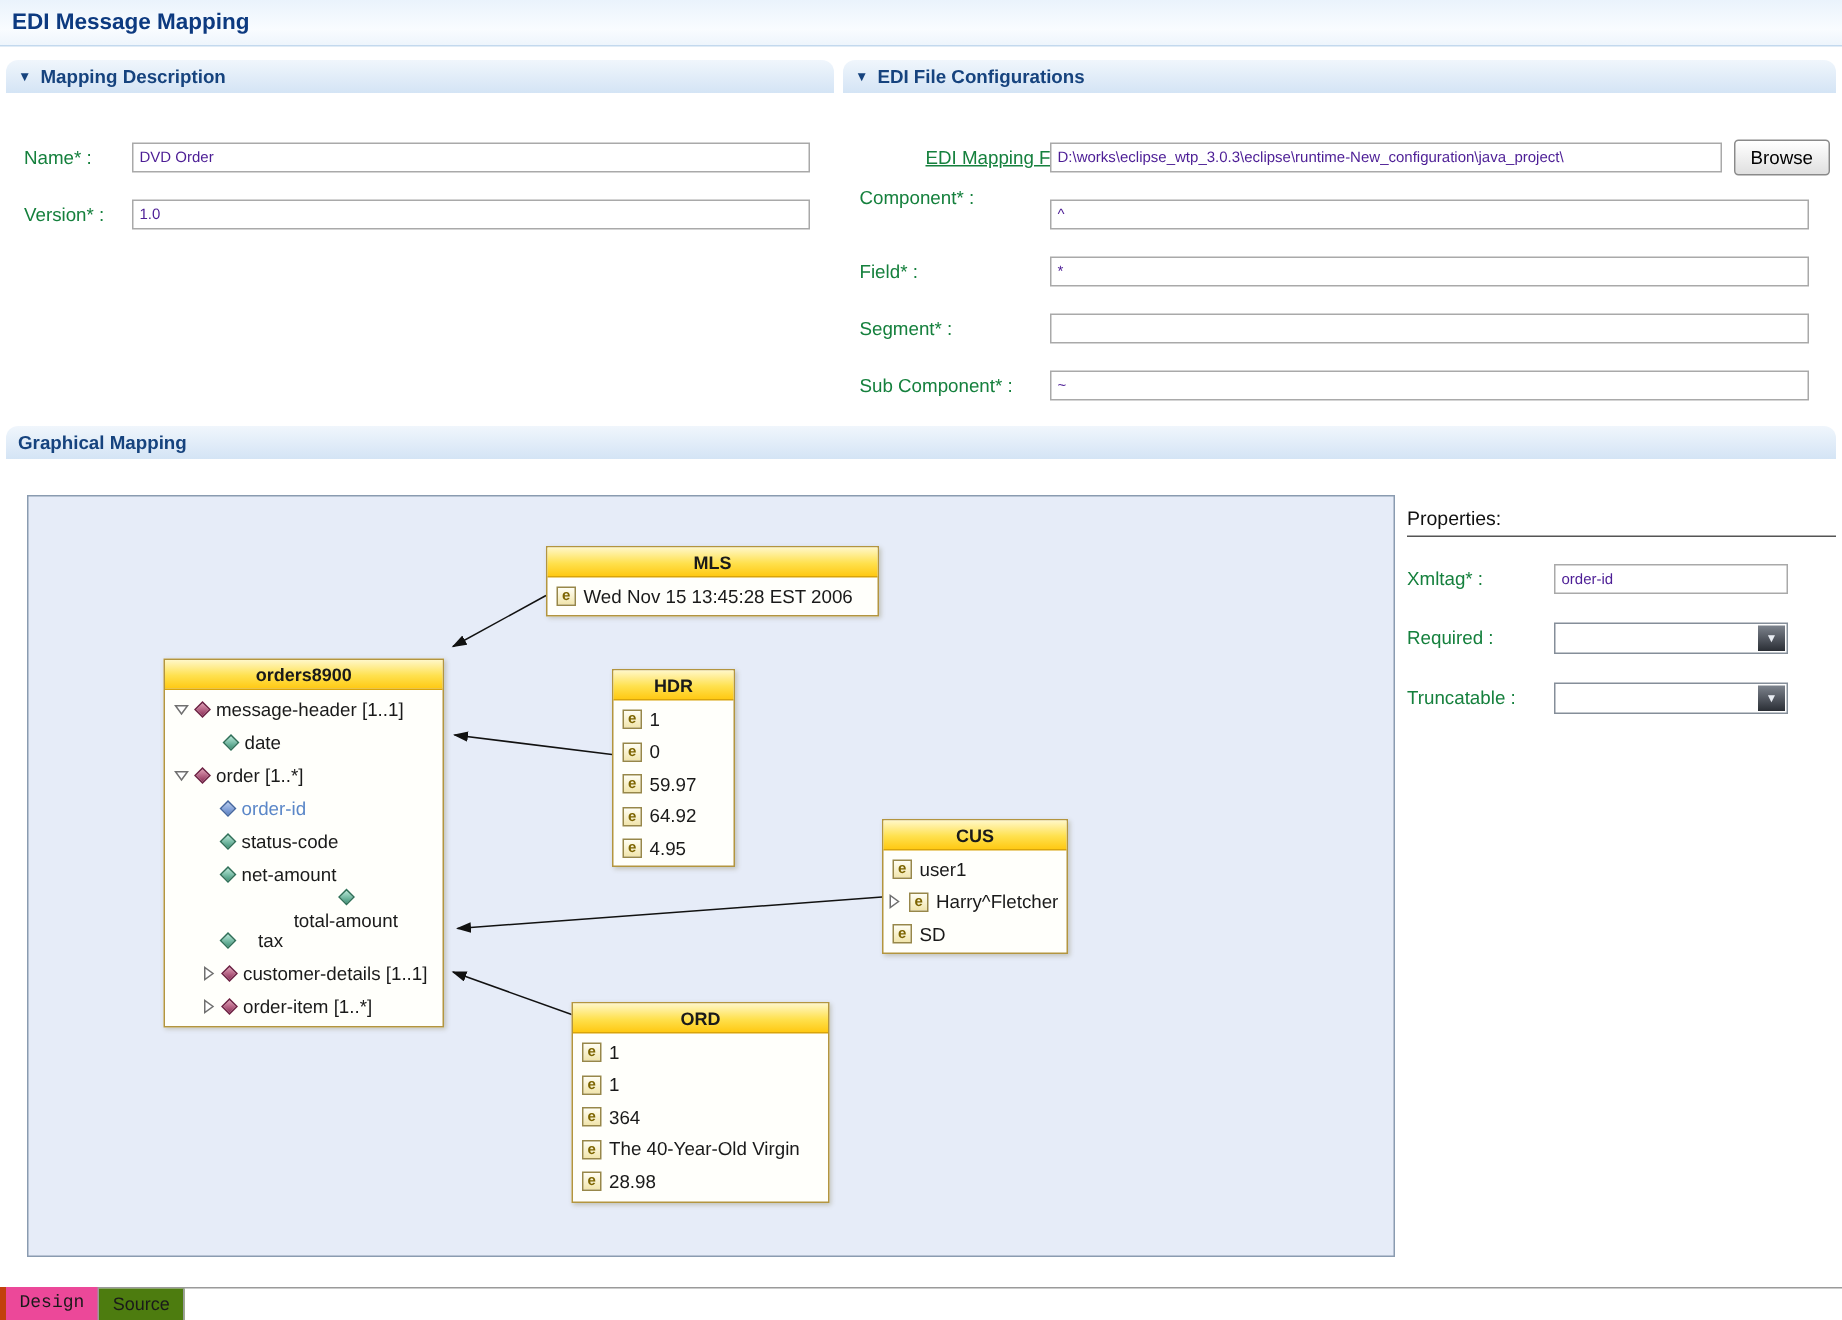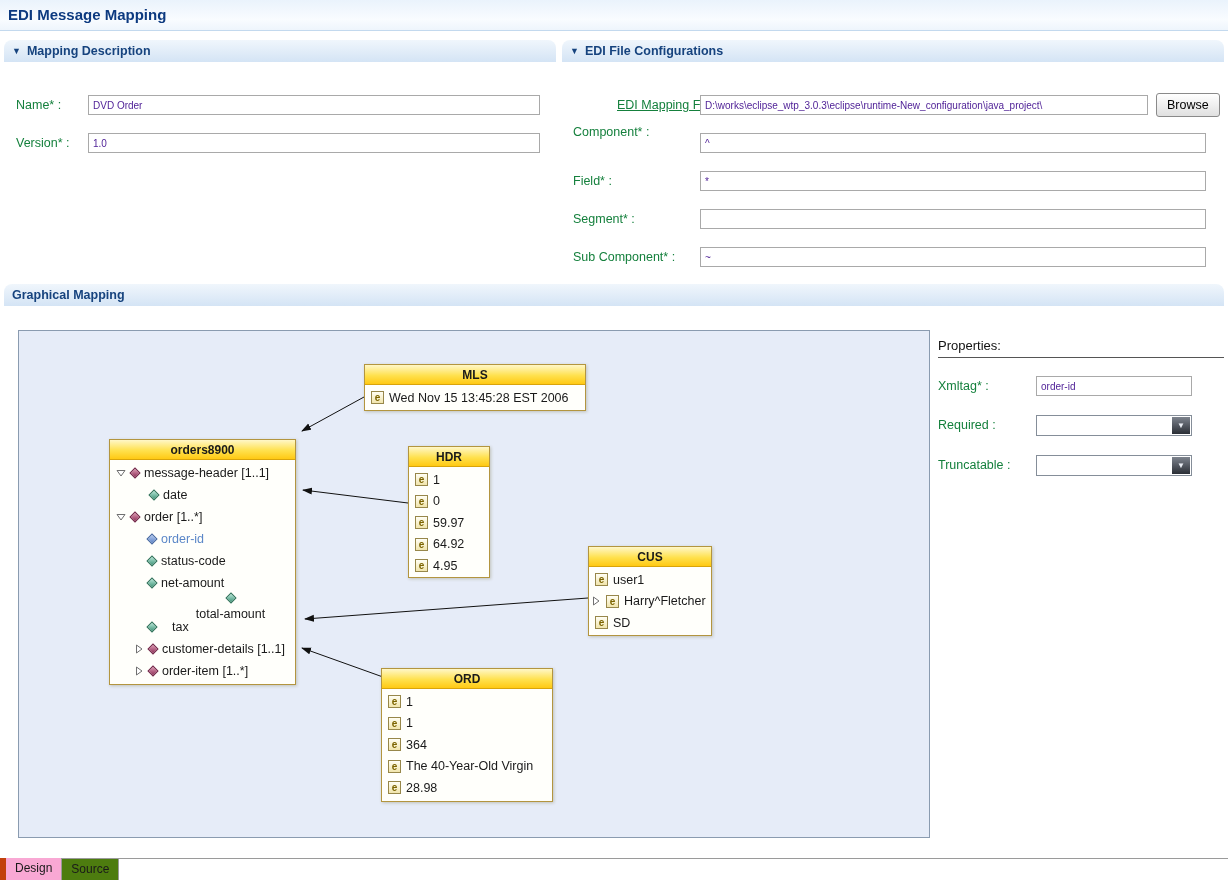--- a/index.html
+++ b/index.html
@@ -57,21 +57,21 @@
   .sel-label  { color:#5b87c8; }
 
   
   .props-title { position:absolute; left:938px; top:338px; font-size:13px; color:#111; }
   .props-hr { position:absolute; left:938px; top:357px; width:286px; border-top:1px solid #555; }
 
   
   .tabbar { position:absolute; left:0; top:858px; width:100%; height:22px; border-top:1px solid #9a9a9a; display:flex; }
   .tab { height:22px; line-height:21px; padding:0 9px; font-size:12px;
          border-right:1px solid #9a9a9a; border-bottom:1px solid #9a9a9a; background:#4d7c0f; }
-  .tab.active { background:#f9a8d4; margin-top:-1px; height:23px; border-left:6px solid #c2410c; }
+  .tab.active { background:#ec4899; margin-top:-1px; height:23px; border-left:4px solid #c2410c;font-family:Liberation Mono, monospace; }
 </style>
 </head>
 <body>
 
 <div class="app">
 
   <div class="titlebar">
     <h1>EDI Message Mapping</h1>
   </div>
 

